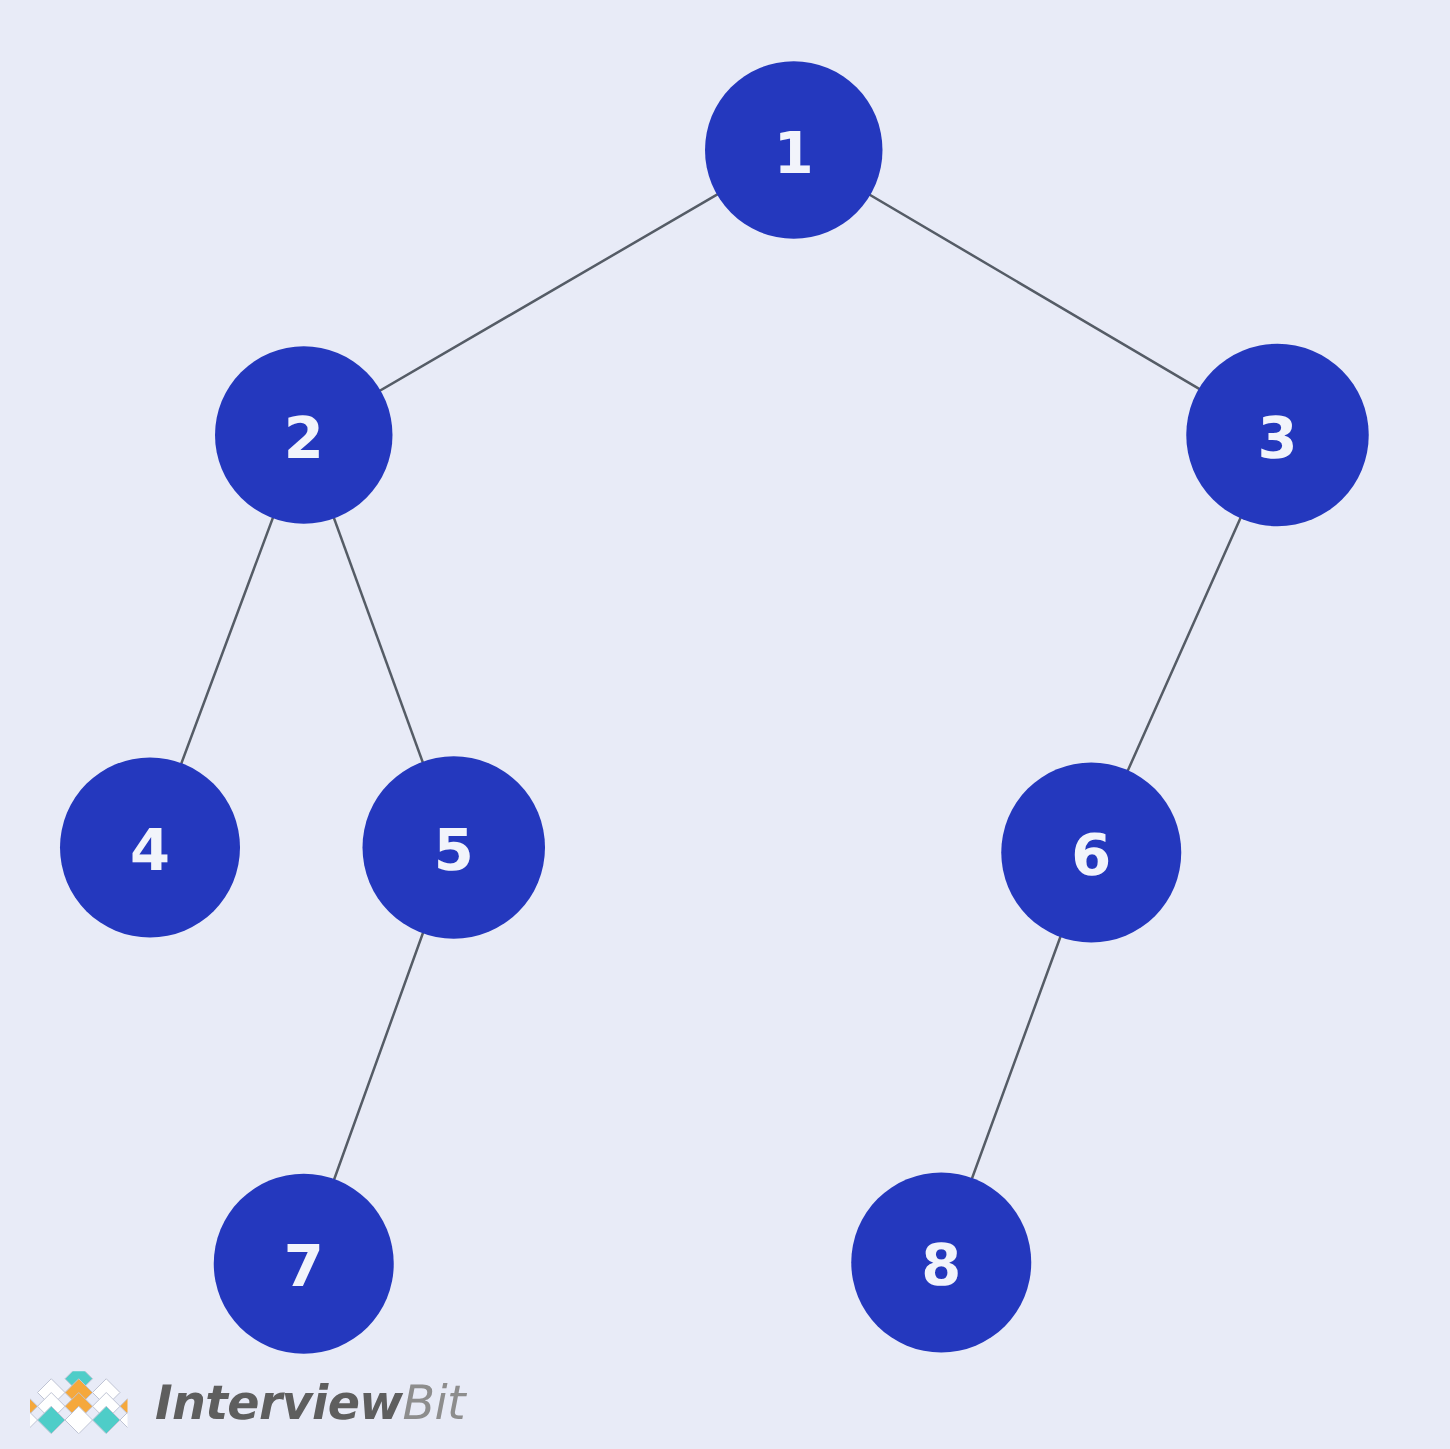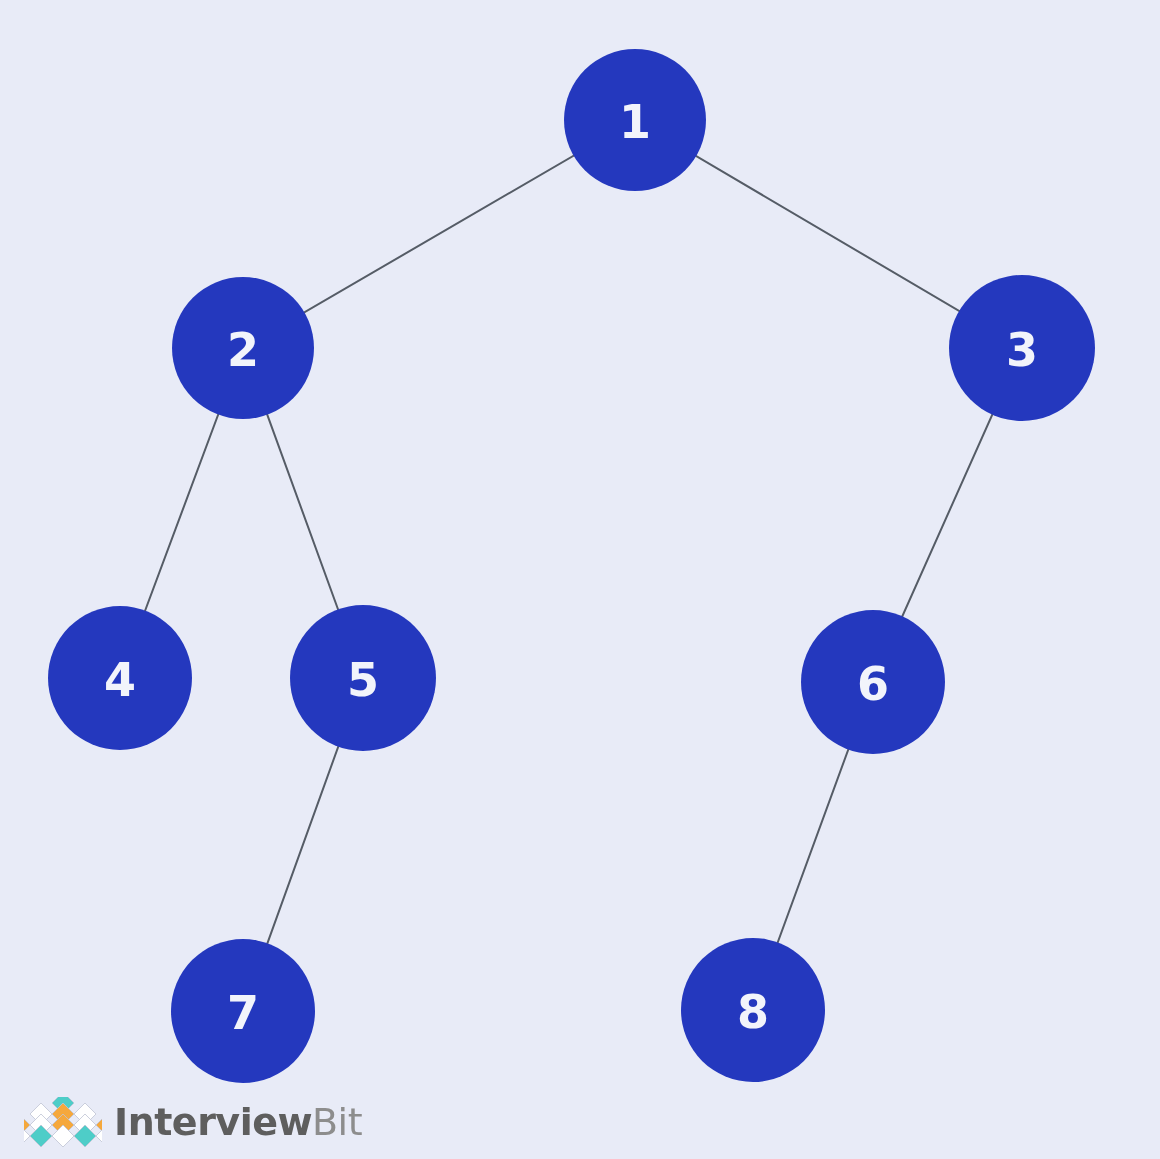--- a/index.html
+++ b/index.html
@@ -39,22 +39,23 @@
     stroke-linecap: round;
   }
 
   
   #brand-logo {
     position: absolute;
     left: 24px;
     bottom: 8px;
     display: flex;
     align-items: center;
-    gap: 12px;
+    gap: 22px;
     height: 58px;
+    font-style: italic;
   }
   #logo-mark {
     width: 78px;
     height: 50px;
     display: block;
   }
   #logo-wordmark {
     font-family: "DejaVu Sans", "Liberation Sans", sans-serif;
     font-size: 38px;
     line-height: 1;

